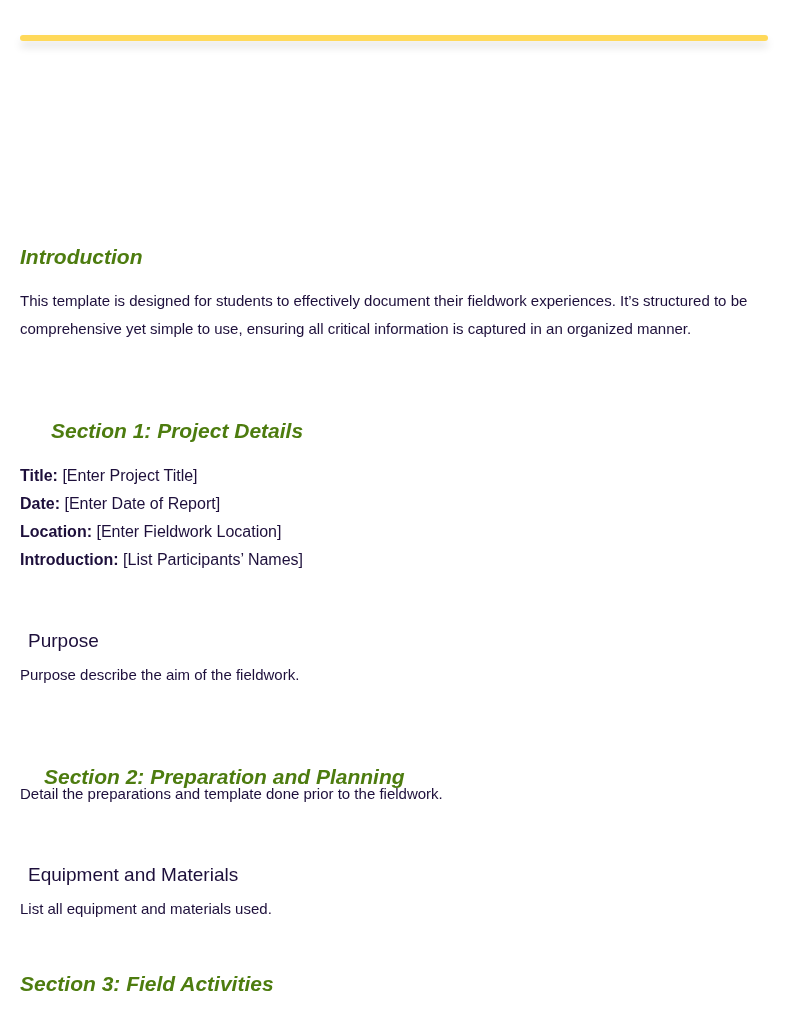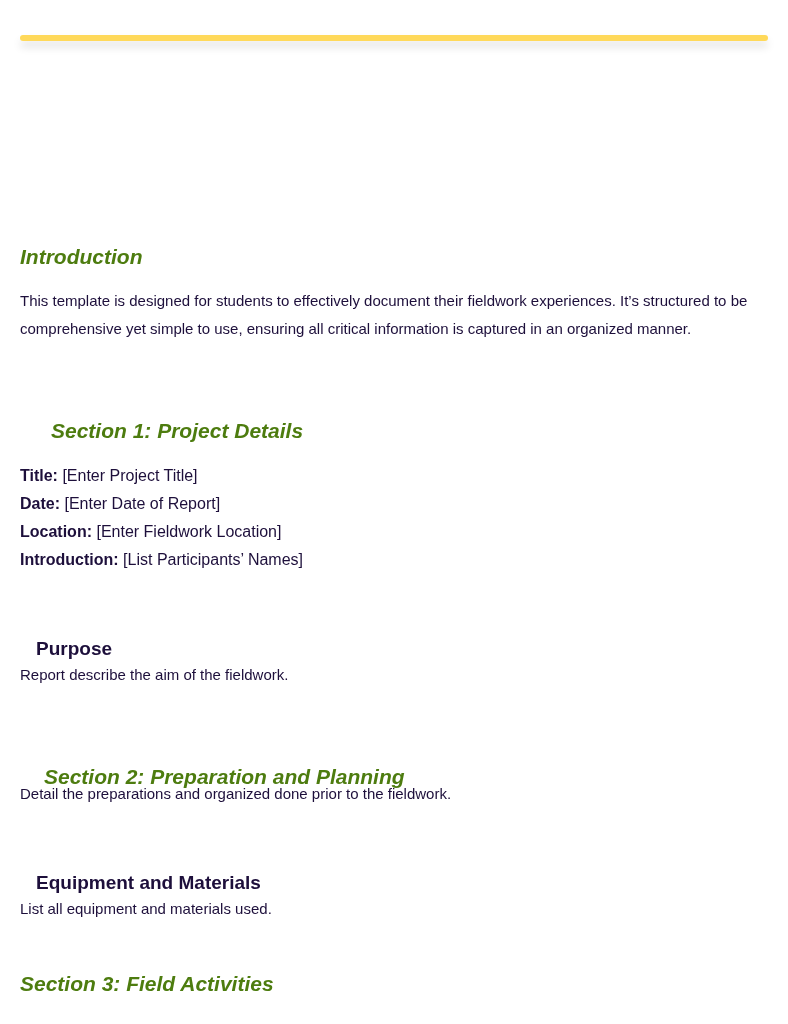--- a/index.html
+++ b/index.html
@@ -18,21 +18,21 @@
   .title-bar {
     margin-top: 35px;
     height: 6px; border-radius: 3px;
     background: #ffd95a;
     box-shadow: 0 6px 8px rgba(0,0,0,0.12);
   }
   h2 {
     margin: 0; font-size: 21px; font-weight: 700; color: #4d7c0f; line-height: 28px; font-style: italic;
   }
   h3 {
-    margin: 16px; font-size: 19px; font-weight: 700; color: #1d0f3b; line-height: 26px;
+    margin: 8px; font-size: 19px; font-weight: 400; color: #1d0f3b; line-height: 26px;
   }
   p { margin: 0; font-size: 15px; line-height: 28px; color: #1d0f3b; }
   .intro-h { position: absolute; top: 208px; left: 20px; }
   .intro-p { position: absolute; top: 252px; left: 20px; width: 730px; }
   .s1-h { position: absolute; top: 382px; left: 20px; margin-left: 31px; }
   .details { position: absolute; top: 427px; left: 20px; }
   .details .row { font-size: 16px; line-height: 28px; }
   .details .lbl { font-weight: 700; margin-top: 8px; }
   .purpose-h { position: absolute; top: 585px; left: 20px; }
   .purpose-p { position: absolute; top: 626px; left: 20px; }
@@ -66,23 +66,23 @@
       <span class="lbl">Location:</span>
       <span>[Enter Fieldwork Location]</span>
     </div>
     <div class="row">
       <span class="lbl">Introduction:</span>
       <span>[List Participants’ Names]</span>
     </div>
   </div>
 
   <h3 class="purpose-h">Purpose</h3>
-  <p class="purpose-p">Report describe the aim of the fieldwork.</p>
+  <p class="purpose-p">Purpose describe the aim of the fieldwork.</p>
 
   <h2 class="s2-h">Section 2: Preparation and Planning</h2>
-  <p class="s2-p">Detail the preparations and organized done prior to the fieldwork.</p>
+  <p class="s2-p">Detail the preparations and template done prior to the fieldwork.</p>
 
   <h3 class="equip-h">Equipment and Materials</h3>
   <p class="equip-p">List all equipment and materials used.</p>
 
   <h2 class="s3-h">Section 3: Field Activities</h2>
   <h3 class="log-h">3.1 Activity Log</h3>
 </div>
 
 </body></html>

